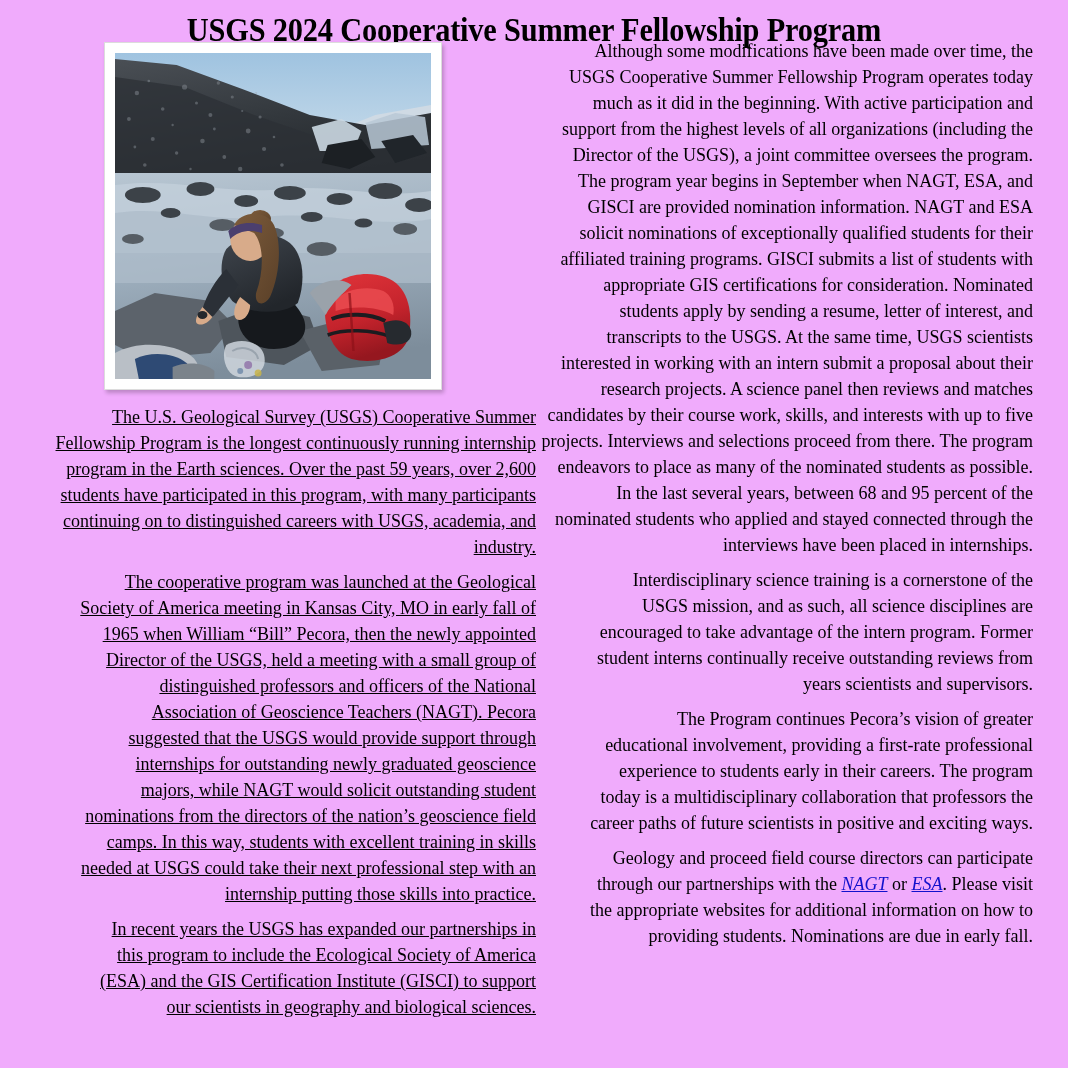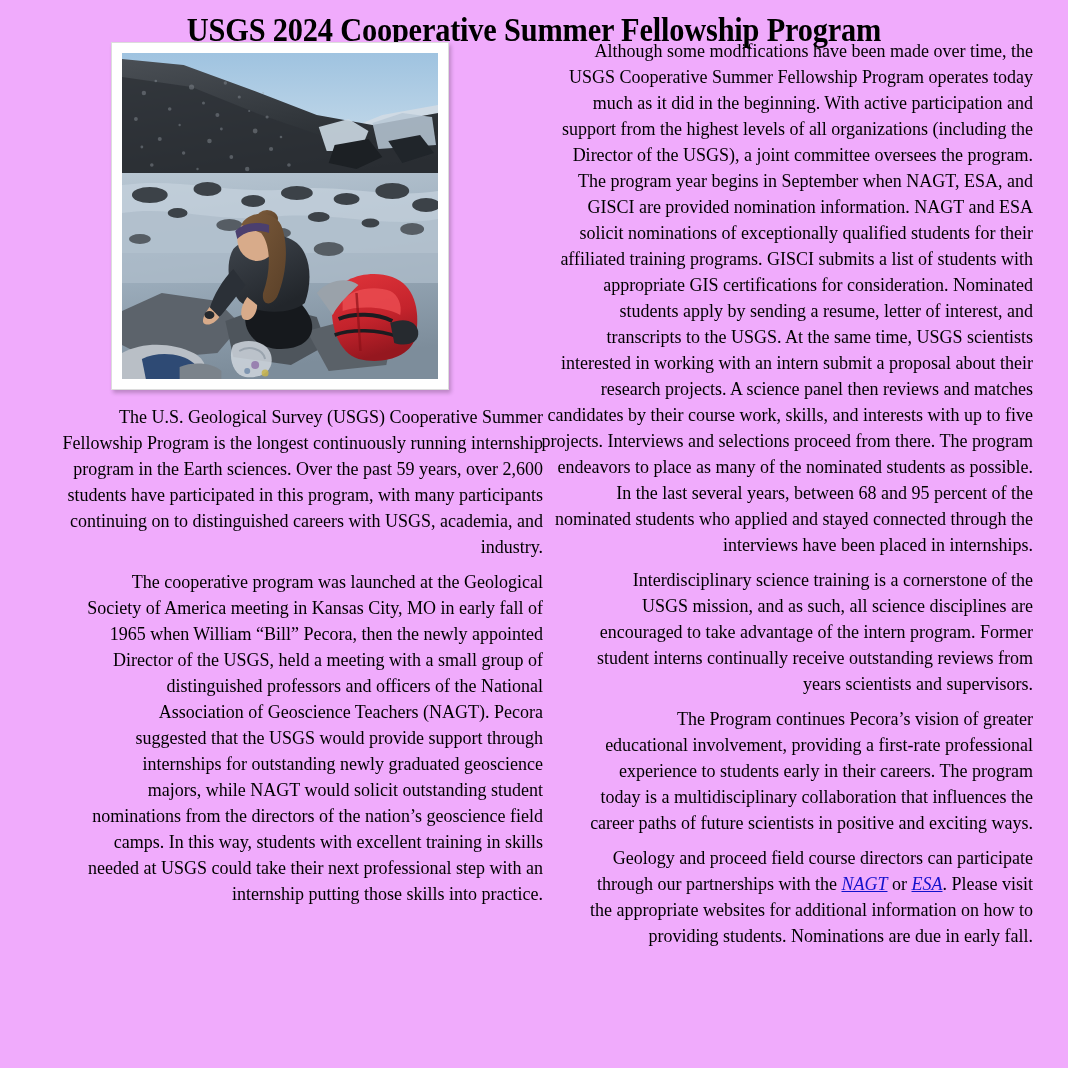--- a/index.html
+++ b/index.html
@@ -50,21 +50,21 @@
   }
 
   .col {
     position: absolute;
     top: 0;
     font-size: 18px;
     line-height: 26px;
     text-align: right;
     word-spacing: 0px;
   }
-  .col-left  { left: 51px;  width: 492px; }
+  .col-left  { left: 44px;  width: 492px; text-decoration: underline; }
   .col-right { left: 541px; width: 492px; }
 
   .col p {
     margin: 0 0 0 0;
     text-indent: 19px;
   }
   .col p + p {
     margin-top: 9px;
     margin-left: 36px;
   }
@@ -259,25 +259,26 @@
             <circle cx="126" cy="318" r="3" fill="#6d87a8" opacity="0.8"></circle>
             <circle cx="144" cy="320" r="3.5" fill="#c8b44a" opacity="0.85"></circle>
 
             <ellipse cx="88" cy="262" rx="5" ry="4" fill="#24282d"></ellipse>
           </svg>
         </div>
       </div>
 
       <p>The U.S. Geological Survey (USGS) Cooperative Summer Fellowship Program is the longest continuously running internship program in the Earth sciences. Over the past 59 years, over 2,600 students have participated in this program, with many participants continuing on to distinguished careers with USGS, academia, and industry.</p>
       <p>The cooperative program was launched at the Geological Society of America meeting in Kansas City, MO in early fall of 1965 when William “Bill” Pecora, then the newly appointed Director of the USGS, held a meeting with a small group of distinguished professors and officers of the National Association of Geoscience Teachers (NAGT). Pecora suggested that the USGS would provide support through internships for outstanding newly graduated geoscience majors, while NAGT would solicit outstanding student nominations from the directors of the nation’s geoscience field camps. In this way, students with excellent training in skills needed at USGS could take their next professional step with an internship putting those skills into practice.</p>
+      <p>In recent years the USGS has expanded our partnerships in this program to include the Ecological Society of America (ESA) and the GIS Certification Institute (GISCI) to support our scientists in geography and biological sciences.</p>
     </div>
 
     <div class="col col-right">
       <p>Although some modifications have been made over time, the USGS Cooperative Summer Fellowship Program operates today much as it did in the beginning. With active participation and support from the highest levels of all organizations (including the Director of the USGS), a joint committee oversees the program. The program year begins in September when NAGT, ESA, and GISCI are provided nomination information. NAGT and ESA solicit nominations of exceptionally qualified students for their affiliated training programs. GISCI submits a list of students with appropriate GIS certifications for consideration. Nominated students apply by sending a resume, letter of interest, and transcripts to the USGS. At the same time, USGS scientists interested in working with an intern submit a proposal about their research projects. A science panel then reviews and matches candidates by their course work, skills, and interests with up to five projects. Interviews and selections proceed from there. The program endeavors to place as many of the nominated students as possible. In the last several years, between 68 and 95 percent of the nominated students who applied and stayed connected through the interviews have been placed in internships.</p>
       <p>Interdisciplinary science training is a cornerstone of the USGS mission, and as such, all science disciplines are encouraged to take advantage of the intern program. Former student interns continually receive outstanding reviews from years scientists and supervisors.</p>
-      <p>The Program continues Pecora’s vision of greater educational involvement, providing a first-rate professional experience to students early in their careers. The program today is a multidisciplinary collaboration that influences the career paths of future scientists in positive and exciting ways.</p>
+      <p>The Program continues Pecora’s vision of greater educational involvement, providing a first-rate professional experience to students early in their careers. The program today is a multidisciplinary collaboration that professors the career paths of future scientists in positive and exciting ways.</p>
       <p>
         <span>Geology and proceed field course directors can participate through our partnerships with the </span><a class="doc-link" href="#">NAGT</a><span> or </span><a class="doc-link" href="#">ESA</a><span>. Please visit the appropriate websites for additional information on how to providing students. Nominations are due in early fall.</span>
       </p>
     </div>
 
   </div>
 </div>
 
 </body></html>

